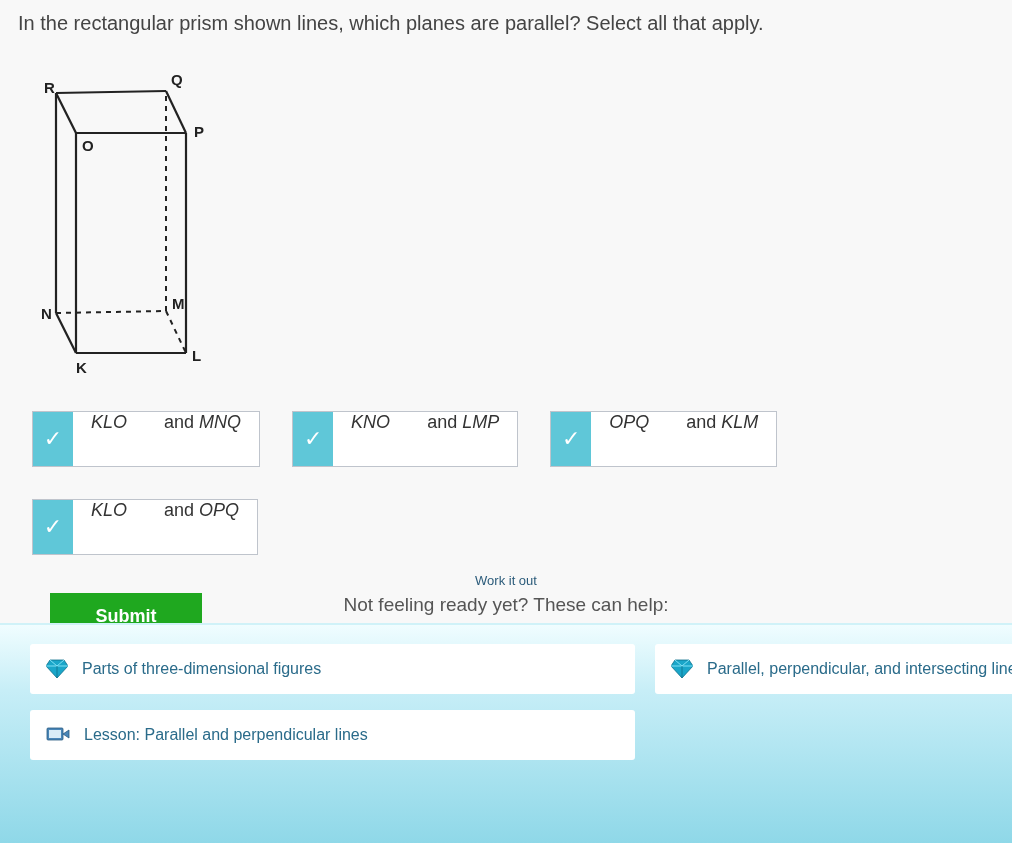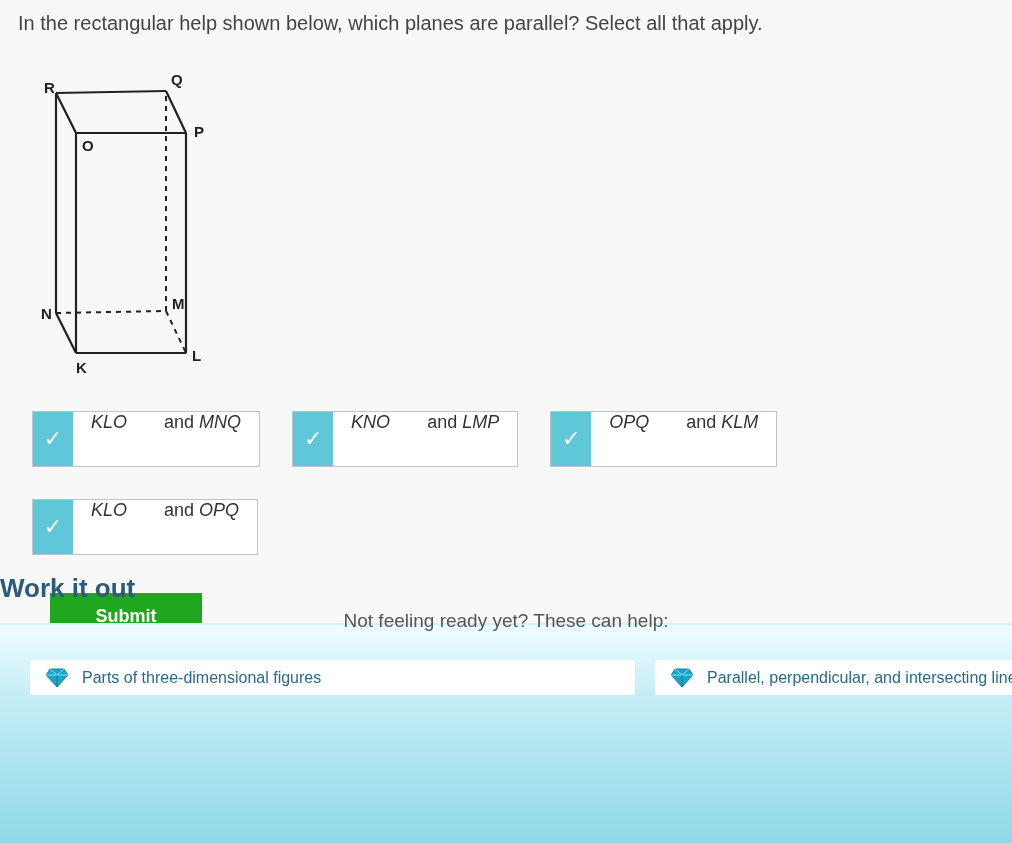--- a/index.html
+++ b/index.html
@@ -71,45 +71,45 @@
     cursor: pointer;
   }
   .bottom-band {
     position: absolute;
     left: 0; right: 0; bottom: 0;
     height: 220px;
     background: linear-gradient(to bottom, #f0fdff 0%, #c7eef7 30%, #8fd8e8 100%);
     border-top: 2px solid #d0f2f8;
   }
   .work-it-out {
-    text-align: left;
-    font-size: 26px;
+    text-align: center;
+    font-size: 13px;
     color: #2b5b7a;
-    font-weight: bold;
+    font-weight: normal;
     margin-top: -52px;
     position: relative;
   }
   .not-ready {
     text-align: center;
     font-size: 19px;
     color: #555;
     margin-top: 6px;
     margin-bottom: 28px;
     position: relative;
   }
   .help-row {
     display: flex;
     gap: 20px;
     padding: 0 0 0 30px;
     position: relative;
   }
   .help-card {
     background: #fff;
     border-radius: 3px;
-    height: 35px;
+    height: 50px;
     display: flex;
     align-items: center;
     padding: 0 16px;
     color: #2a6b8a;
     font-size: 16px;
     cursor: pointer;
     white-space: nowrap;
   }
   .card-wide { flex: 0 0 605px; }
   .card-right { flex: 1; border-top-right-radius:0; border-bottom-right-radius:0; }
@@ -121,21 +121,21 @@
     font-family: Arial, sans-serif;
     font-size: 15px;
     font-weight: bold;
     fill: #222;
   }
 </style>
 </head>
 <body>
 
 <div class="content">
-  <div class="question">In the rectangular help shown below, which planes are parallel? Select all that apply.</div>
+  <div class="question">In the rectangular prism shown lines, which planes are parallel? Select all that apply.</div>
 
   <div class="diagram">
     <svg width="210" height="330" viewBox="0 0 210 330">
 
       <line x1="40" y1="300" x2="150" y2="300" stroke="#222" stroke-width="2.2"></line>
       <line x1="40" y1="300" x2="40" y2="80" stroke="#222" stroke-width="2.2"></line>
       <line x1="150" y1="300" x2="150" y2="80" stroke="#222" stroke-width="2.2"></line>
       <line x1="40" y1="80" x2="150" y2="80" stroke="#222" stroke-width="2.2"></line>
       <line x1="40" y1="80" x2="20" y2="40" stroke="#222" stroke-width="2.2"></line>
       <line x1="150" y1="80" x2="130" y2="38" stroke="#222" stroke-width="2.2"></line>
@@ -210,13 +210,25 @@
             <polygon points="4,1 18,1 22,7 11,19 0,7" fill="#1aa6c9" stroke="#0c6f8a" stroke-width="0.8"></polygon>
             <polyline points="0,7 22,7" stroke="#7fe0f5" stroke-width="1"></polyline>
             <polyline points="4,1 11,7 18,1" stroke="#7fe0f5" stroke-width="1" fill="none"></polyline>
             <polyline points="11,7 11,19" stroke="#0c6f8a" stroke-width="0.8"></polyline>
           </svg>
       </span>
       <span>Parallel, perpendicular, and intersecting lines</span>
     </div>
   </div>
 
+  <div class="help-row help-row2">
+    <div class="help-card card-wide">
+      <span class="lesson-icon">
+        <svg width="24" height="20" viewBox="0 0 24 20">
+          <rect x="1" y="3" width="16" height="12" rx="1" fill="#4a86b8" stroke="#2a5a82" stroke-width="0.8"></rect>
+          <rect x="3" y="5" width="12" height="8" fill="#d8ecf7"></rect>
+          <polygon points="17,9 23,5 23,13" fill="#4a86b8" stroke="#2a5a82" stroke-width="0.8"></polygon>
+        </svg>
+      </span>
+      <span>Lesson: Parallel and perpendicular lines</span>
+    </div>
+  </div>
 </div>
 
 </body></html>

